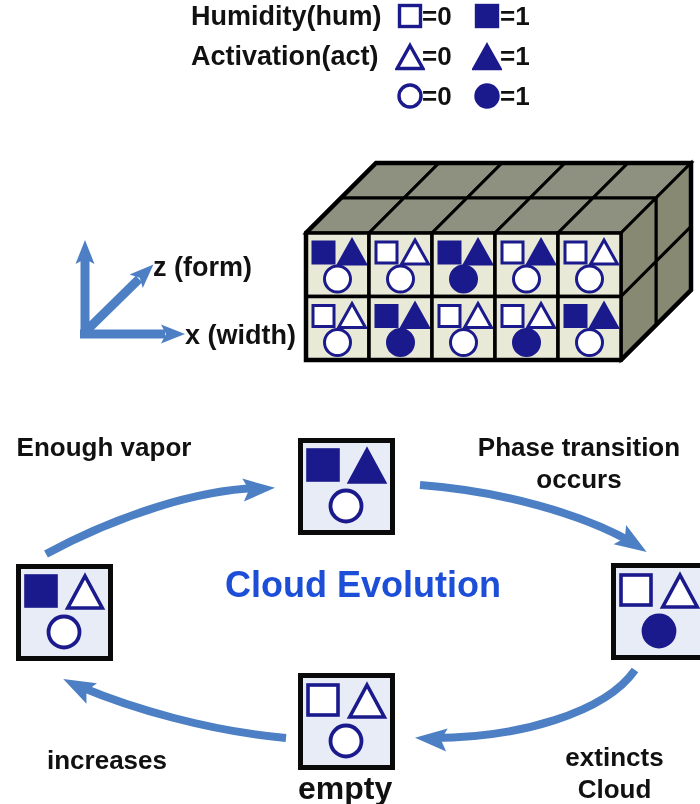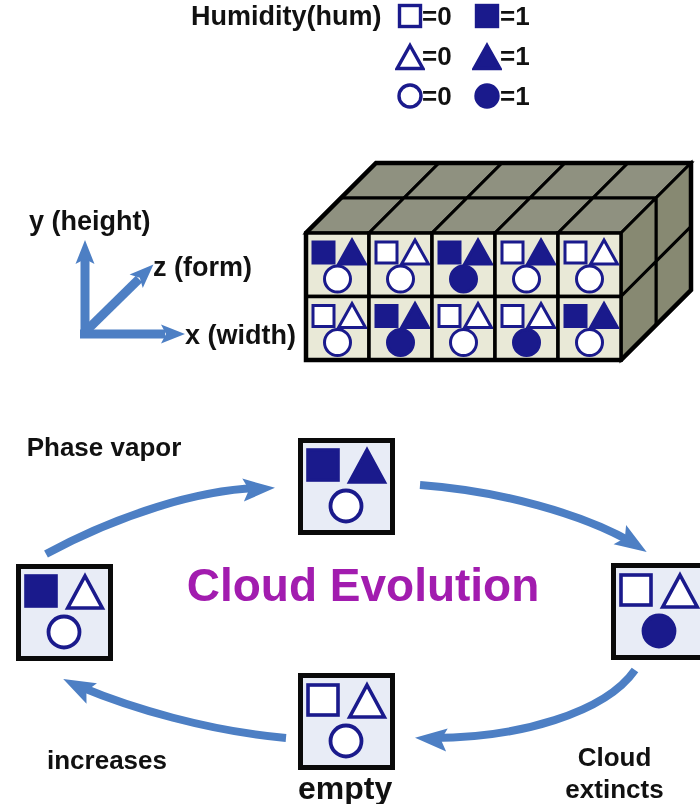--- a/index.html
+++ b/index.html
@@ -14,21 +14,21 @@
   .legend-eq{position:absolute;top:0;font-size:26px;line-height:30px;}
   
   .axis-label{position:absolute;font-size:27px;line-height:30px;white-space:nowrap;}
   
   #block-svg{position:absolute;left:270px;top:146px;}
   
   .cycle-box{position:absolute;width:97px;height:97px;}
   .cycle-caption{position:absolute;font-size:32px;line-height:30px;text-align:left;}
   .cycle-label{position:absolute;font-size:26px;line-height:32px;text-align:center;white-space:nowrap;}
   .cycle-title{position:absolute;left:100px;top:560px;width:500px;text-align:center;
-    font-size:46px;line-height:50px;color:#a21caf;}
+    font-size:36px;line-height:50px;color:#1d4ed8;}
   #cycle-arrows{position:absolute;left:0;top:420px;}
   #axes-svg{position:absolute;left:50px;top:232px;}
 </style>
 </head>
 <body>
 
 <div class="canvas">
 
   <div>
     <div class="legend-row" style="top:1px">
@@ -36,20 +36,21 @@
       <span class="sym-slot" style="left:204px"><svg width="30" height="30" viewBox="0 0 30 30">
             <rect x="4.5" y="4.5" width="21" height="21" fill="#ffffff" stroke="#1a1a8c" stroke-width="3.4"></rect>
           </svg></span>
       <span class="legend-eq" style="left:231px">=0</span>
       <span class="sym-slot" style="left:281px"><svg width="30" height="30" viewBox="0 0 30 30">
             <rect x="4.5" y="4.5" width="21" height="21" fill="#1a1a8c" stroke="#1a1a8c" stroke-width="3.4"></rect>
           </svg></span>
       <span class="legend-eq" style="left:309px">=1</span>
     </div>
     <div class="legend-row" style="top:41px">
+      <span class="legend-label">Activation(act)</span>
       <span class="sym-slot" style="left:204px"><svg width="30" height="30" viewBox="0 0 30 30">
             <polygon points="15,4.5 27.880000000000003,27.5 2.119999999999999,27.5" fill="#ffffff" stroke="#1a1a8c" stroke-width="3.4" stroke-linejoin="miter"></polygon>
           </svg></span>
       <span class="legend-eq" style="left:231px">=0</span>
       <span class="sym-slot" style="left:281px"><svg width="30" height="30" viewBox="0 0 30 30">
             <polygon points="15,4.5 27.880000000000003,27.5 2.119999999999999,27.5" fill="#1a1a8c" stroke="#1a1a8c" stroke-width="3.4" stroke-linejoin="miter"></polygon>
           </svg></span>
       <span class="legend-eq" style="left:309px">=1</span>
     </div>
     <div class="legend-row" style="top:81px">
@@ -57,21 +58,20 @@
             <circle cx="15" cy="15" r="11" fill="#ffffff" stroke="#1a1a8c" stroke-width="3.4"></circle>
           </svg></span>
       <span class="legend-eq" style="left:231px">=0</span>
       <span class="sym-slot" style="left:281px"><svg width="30" height="30" viewBox="0 0 30 30">
             <circle cx="15" cy="15" r="11" fill="#1a1a8c" stroke="#1a1a8c" stroke-width="3.4"></circle>
           </svg></span>
       <span class="legend-eq" style="left:309px">=1</span>
     </div>
   </div>
 
-  <div class="axis-label" style="left:16px;top:206px">y (height)</div>
   <div class="axis-label" style="left:140px;top:252px">z (form)</div>
   <div class="axis-label" style="left:172px;top:320px">x (width)</div>
   <svg id="axes-svg" width="150" height="120" viewBox="0 0 150 120">
       <line x1="22" y1="106" x2="22" y2="26" stroke="#4d7fc4" stroke-width="9"></line>
       <polygon points="2,0 -22,-9.5 -17,0 -22,9.5" transform="translate(22,10) rotate(-90)" fill="#4d7fc4"></polygon>
       <line x1="17" y1="102" x2="102" y2="102" stroke="#4d7fc4" stroke-width="9"></line>
       <polygon points="2,0 -22,-9.5 -17,0 -22,9.5" transform="translate(120,102) rotate(0)" fill="#4d7fc4"></polygon>
       <line x1="22" y1="100" x2="76" y2="47" stroke="#4d7fc4" stroke-width="9"></line>
       <polygon points="2,0 -22,-9.5 -17,0 -22,9.5" transform="translate(89,34) rotate(-44)" fill="#4d7fc4"></polygon>
     </svg>
@@ -168,26 +168,28 @@
     <rect x="10" y="12" width="30" height="30" fill="#1a1a8c" stroke="#1a1a8c" stroke-width="3.6"></rect>
     <polygon points="69,12 86.28,44 51.72,44" fill="#ffffff" stroke="#1a1a8c" stroke-width="3.6" stroke-linejoin="miter"></polygon>
     <circle cx="48" cy="68" r="15.5" fill="#ffffff" stroke="#1a1a8c" stroke-width="3.8"></circle>
   </svg></div>
 
   <div class="cycle-title">
     <div>Cloud Evolution</div>
   </div>
 
   <div class="cycle-label" style="left:0;top:431px;width:182px">
-    <div>Phase vapor</div>
+    <div>Enough vapor</div>
   </div>
   <div class="cycle-label" style="left:458px;top:431px;width:216px">
+    <div>Phase transition</div>
+    <div>occurs</div>
   </div>
   <div class="cycle-label" style="left:524px;top:741px;width:155px">
+    <div>extincts</div>
     <div>Cloud</div>
-    <div>extincts</div>
   </div>
   <div class="cycle-label" style="left:8px;top:744px;width:172px">
     <div>increases</div>
   </div>
   <div class="cycle-caption" style="left:285px;top:773px;width:97px">empty</div>
 
 </div>
 
 </body></html>

